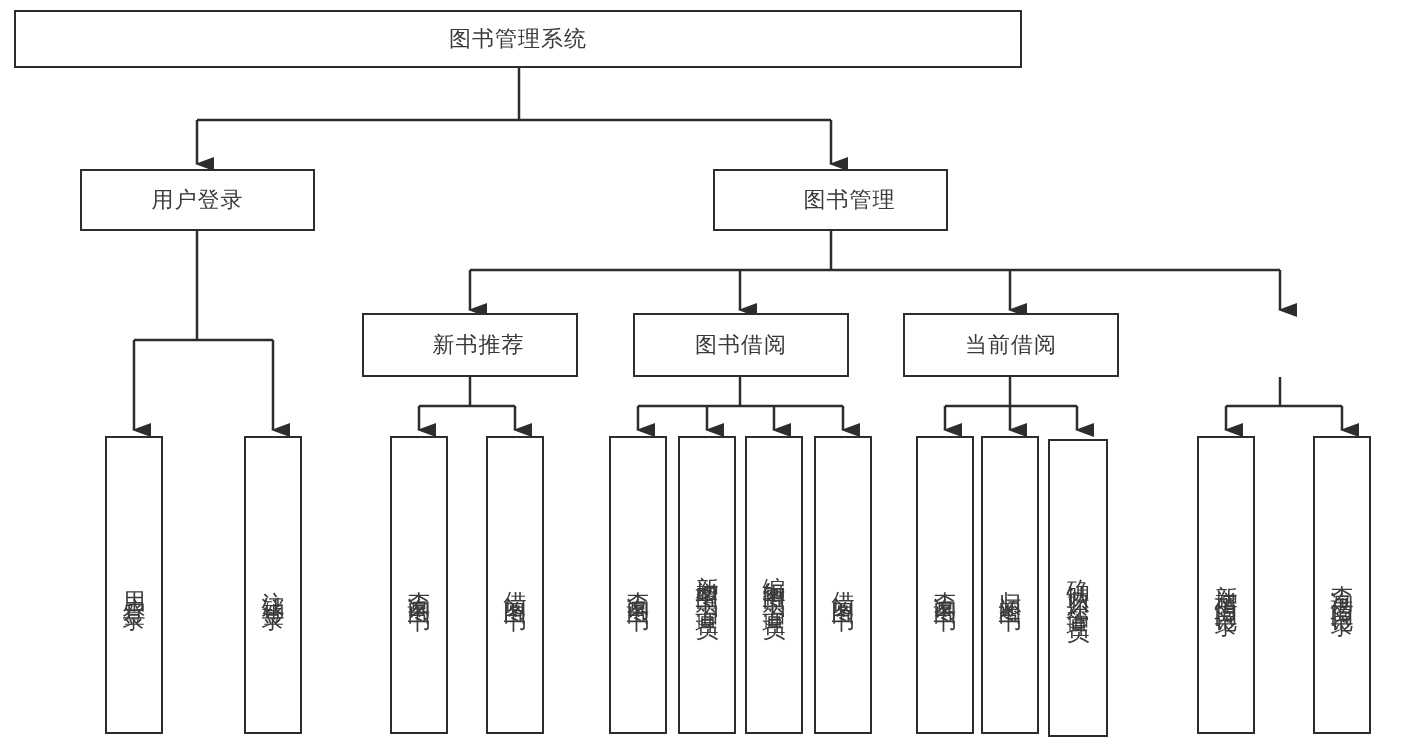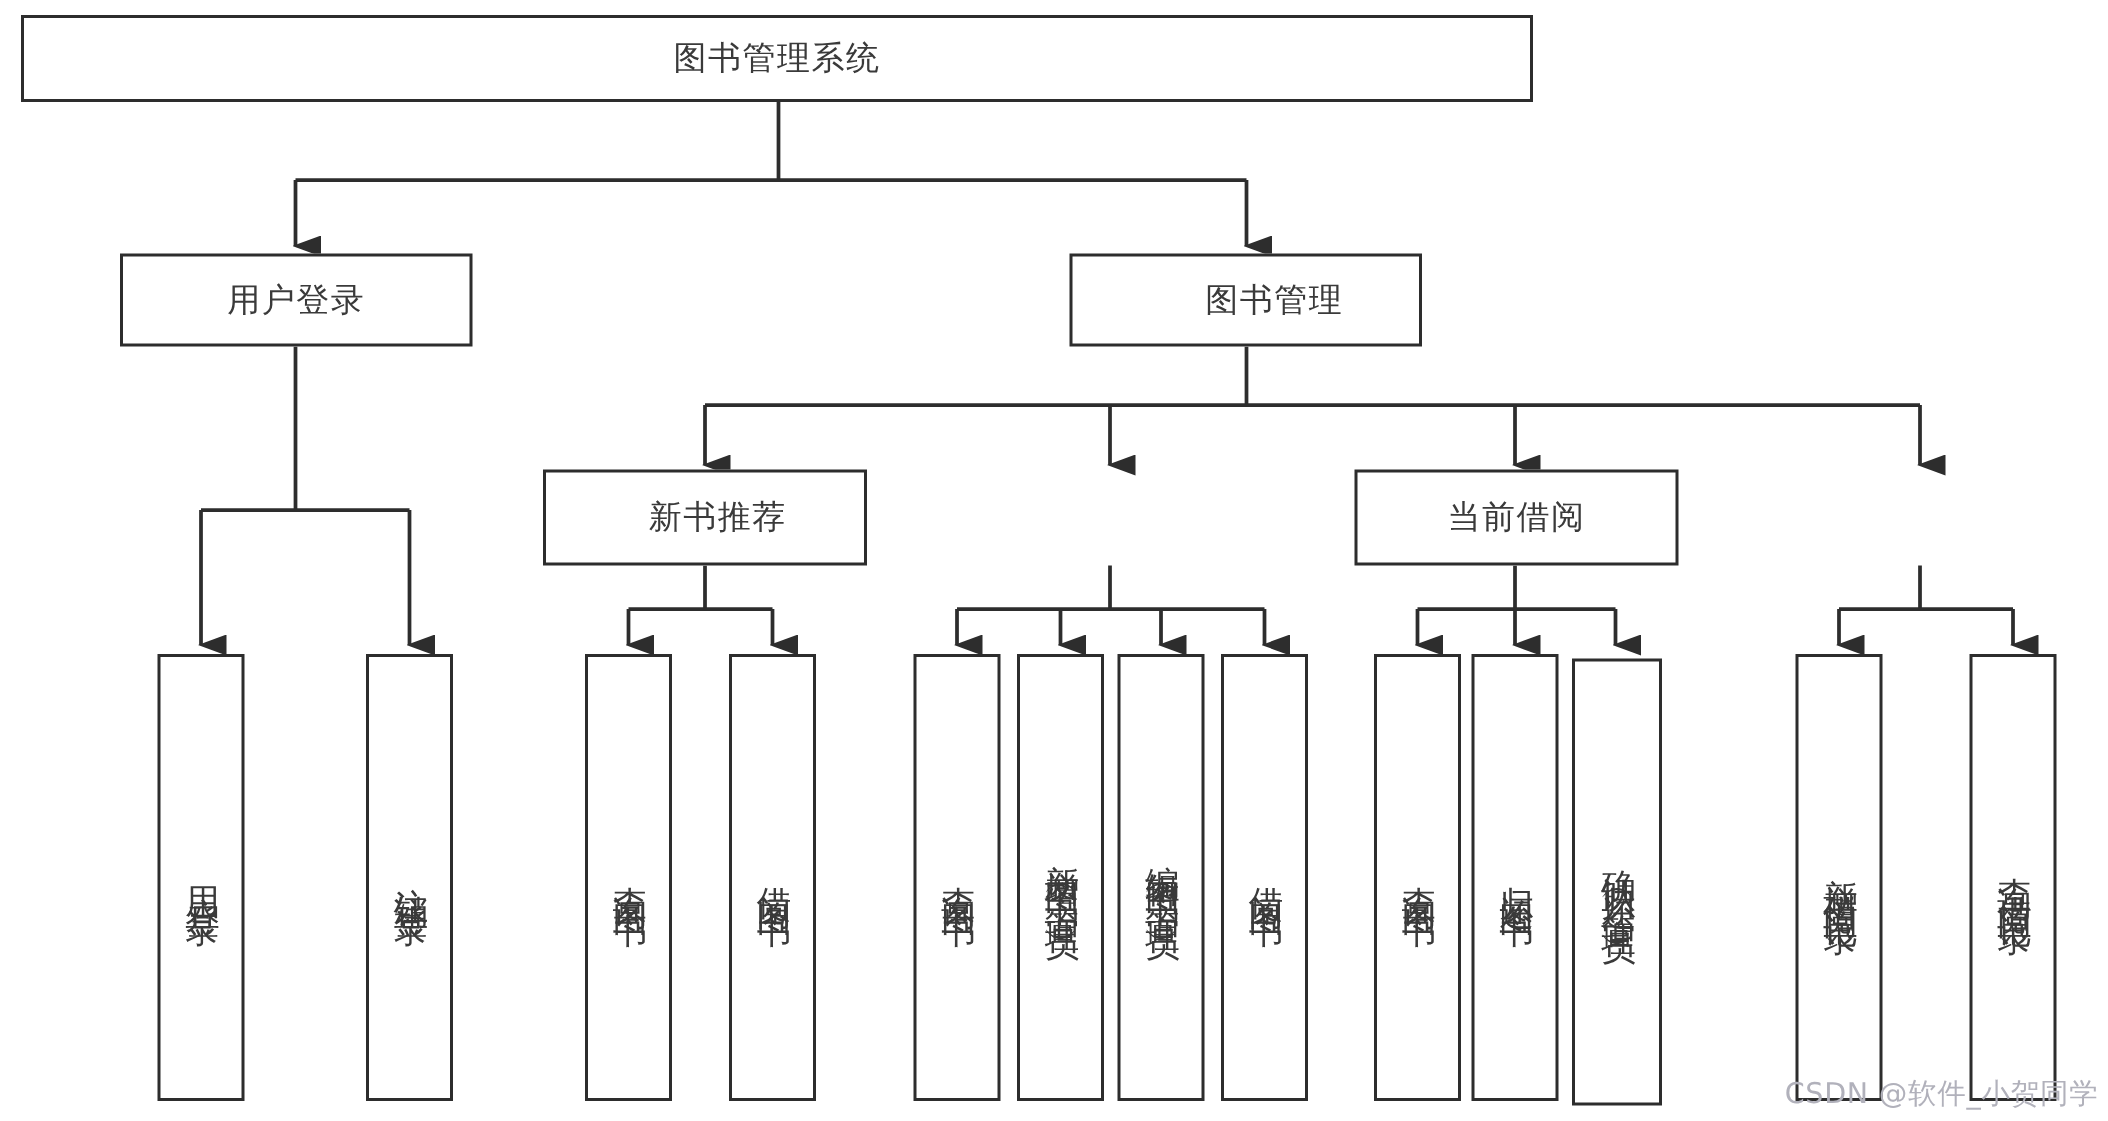--- a/index.html
+++ b/index.html
@@ -101,35 +101,35 @@
       <path d="M1342 406 V430" marker-end="url(#arrow)"></path>
     </g>
   </svg>
 
   <div class="box hbox root-box" style="left:14px; top:10px; width:1008px; height:58px;">图书管理系统</div>
 
   <div class="box hbox" style="left:80px; top:169px; width:235px; height:62px;">用户登录</div>
   <div class="box hbox" style="left:713px; top:169px; width:235px; height:62px;padding-left:38px;">图书管理</div>
 
   <div class="box hbox" style="left:362px; top:313px; width:216px; height:64px;padding-left:17px;">新书推荐</div>
+  <div class="box hbox" style="left:633px; top:313px; width:216px; height:64px;">图书借阅</div>
   <div class="box hbox" style="left:903px; top:313px; width:216px; height:64px;">当前借阅</div>
 
   <div class="box vbox" style="left:105px; top:436px; width:58px; height:298px;">用户登录</div>
   <div class="box vbox" style="left:244px; top:436px; width:58px; height:298px;">注销登录</div>
 
   <div class="box vbox" style="left:390px; top:436px; width:58px; height:298px;">查询图书</div>
   <div class="box vbox" style="left:486px; top:436px; width:58px; height:298px;">借阅图书</div>
 
   <div class="box vbox" style="left:609px; top:436px; width:58px; height:298px;">查询图书</div>
   <div class="box vbox" style="left:678px; top:436px; width:58px; height:298px;">新增图书（管理员）</div>
   <div class="box vbox" style="left:745px; top:436px; width:58px; height:298px;">编辑图书（管理员）</div>
   <div class="box vbox" style="left:814px; top:436px; width:58px; height:298px;">借阅图书</div>
 
   <div class="box vbox" style="left:916px; top:436px; width:58px; height:298px;">查询图书</div>
   <div class="box vbox" style="left:981px; top:436px; width:58px; height:298px;">归还图书</div>
   <div class="box vbox" style="left:1048px; top:439px; width:60px; height:298px;">确认归还（管理员）</div>
 
   <div class="box vbox" style="left:1197px; top:436px; width:58px; height:298px;">新增借阅记录</div>
   <div class="box vbox" style="left:1313px; top:436px; width:58px; height:298px;">查询借阅记录</div>
 
-  <div class="watermark">CSDN @软件_小贺同学</div>
 
 </div>
 
 </body></html>

